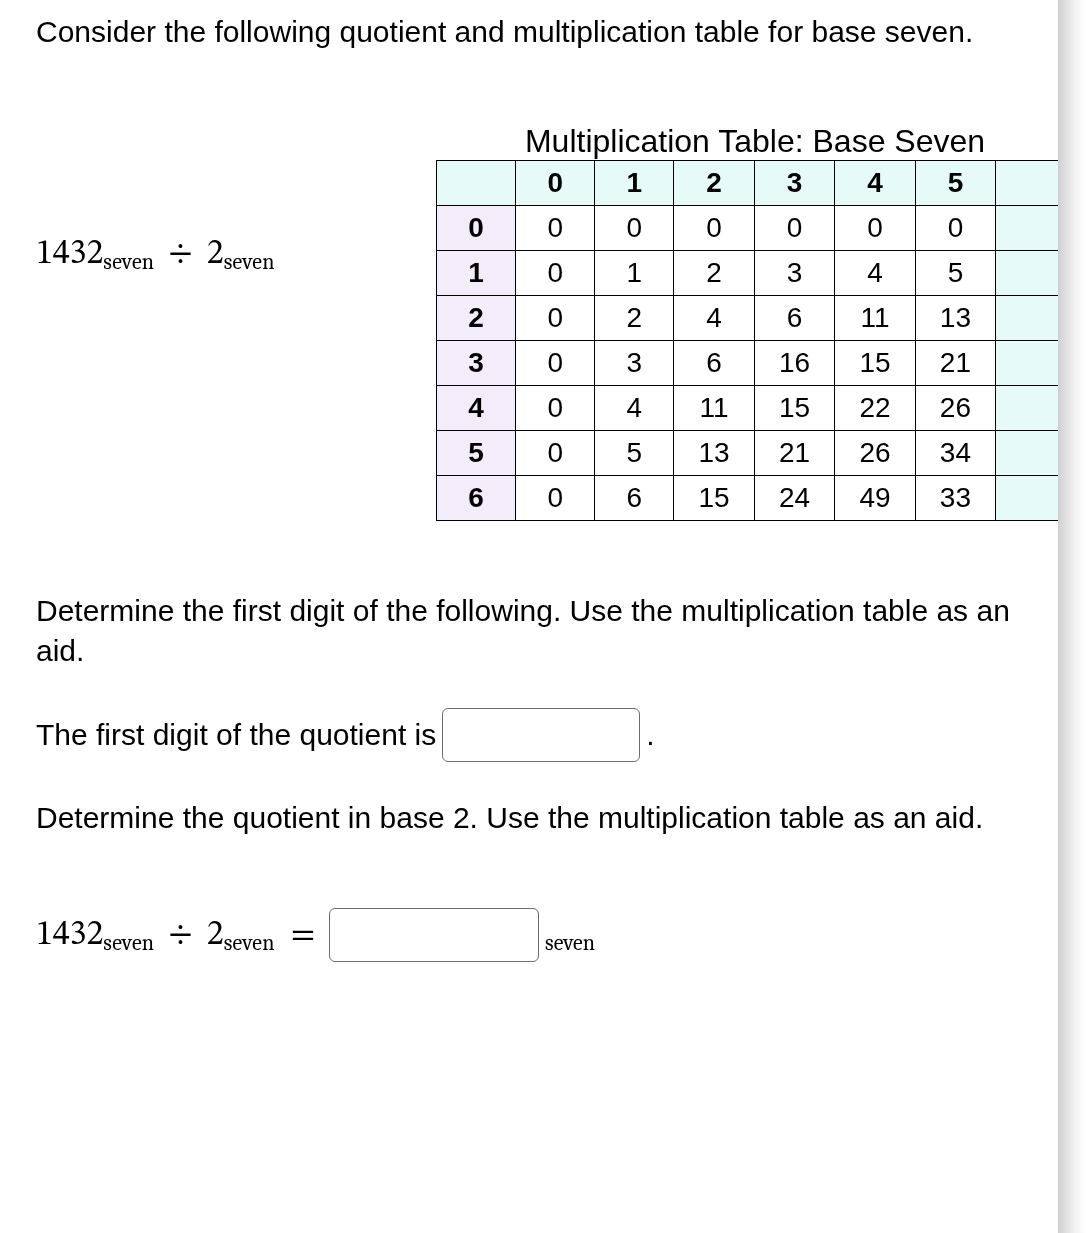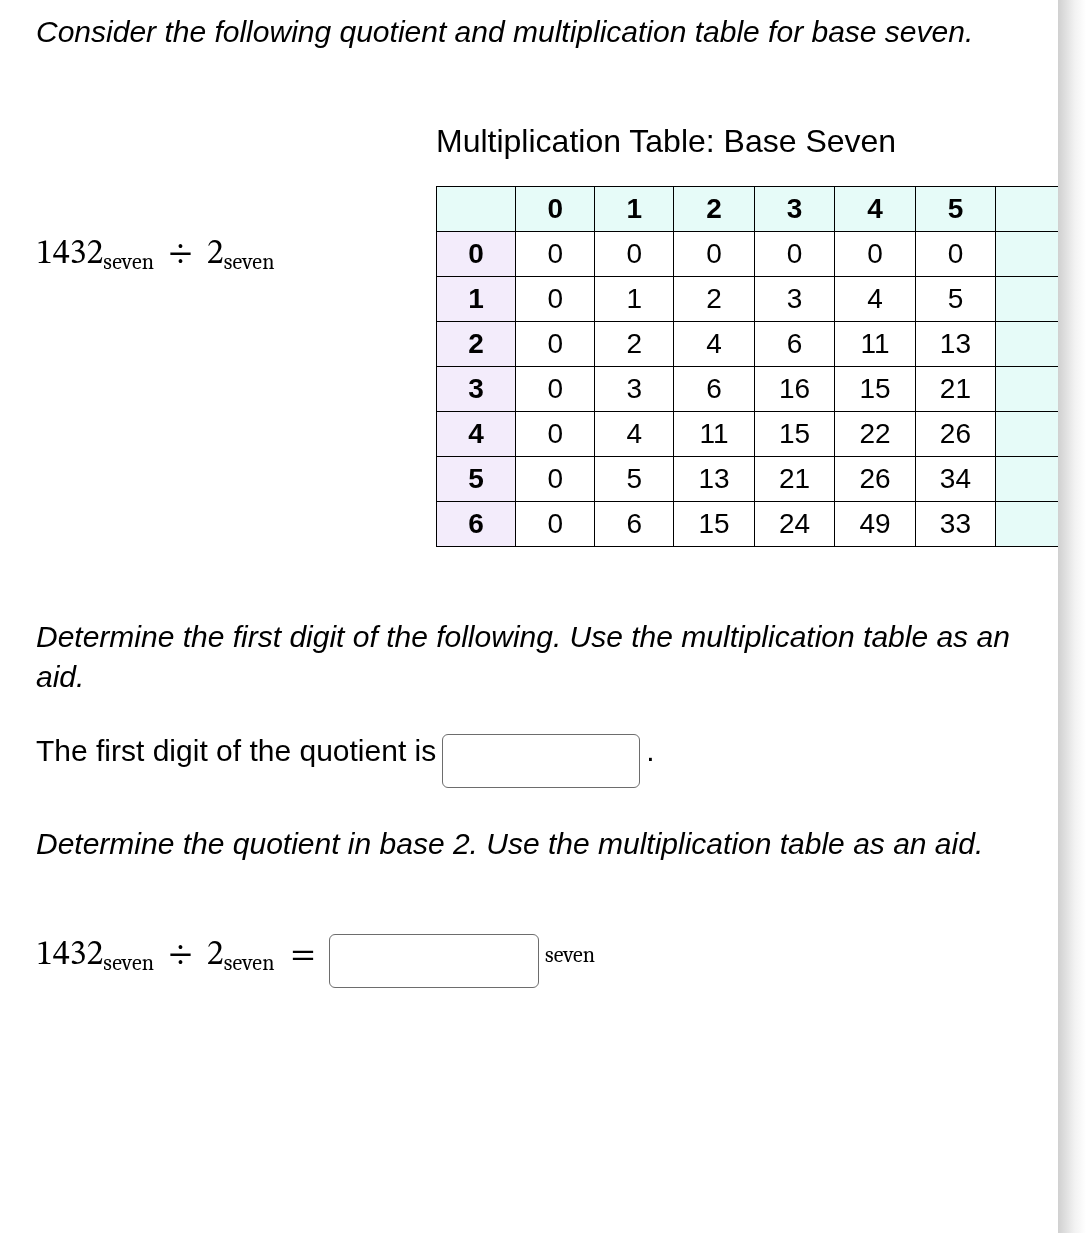--- a/index.html
+++ b/index.html
@@ -17,40 +17,39 @@
   }
   
   body::after{
     content:"";
     position:absolute;
     top:0;right:0;bottom:0;
     width:28px;
     background:linear-gradient(to right,#d0d0d0 0%,#f2f2f2 60%,#ffffff 100%);
     pointer-events:none;
   }
-  .prose{line-height:1.35;margin:0 20px 0 0;font-style:italic;}
+  .prose{line-height:1.35;margin:0 20px 0 0;}
   .gap-lg{height:70px;}
   .gap-md{height:36px;}
   .two-col{
     display:flex;
     align-items:flex-start;
     gap:40px;
   }
   .left-col{
     flex:0 0 360px;
     display:flex;
     align-items:center;
     justify-content:flex-start;
     padding-top:110px; 
     text-align:right;
   }
   .right-col{flex:1; padding-right:12px;}
   .table-title{
-    text-align:left;
-    margin-bottom:26px;
+    text-align:center;
     font-size:32px;
   }
   
   .math{
     font-family:"Cambria Math","STIX Two Math","Times New Roman",serif;
     font-size:34px;
   }
   .sub{
     font-family:"Cambria","Times New Roman",serif;
     font-size:22px;
@@ -83,21 +82,21 @@
   .ans-box{
     display:inline-block;
     vertical-align:middle;
     border:1.5px solid #6d6d6d;
     border-radius:6px;
     height:52px;
     margin:0 6px;
   }
   .ans-small{width:196px;}
   .ans-med{width:208px;}
-  .line{display:flex;align-items:flex-start;flex-wrap:wrap;}
+  .line{display:flex;align-items:center;flex-wrap:wrap;}
   .serif-sub{
     font-family:"Cambria","Times New Roman",serif;
     font-size:22px;
     position:relative;
     top:8px;
   }
 </style>
 </head>
 <body>
 

